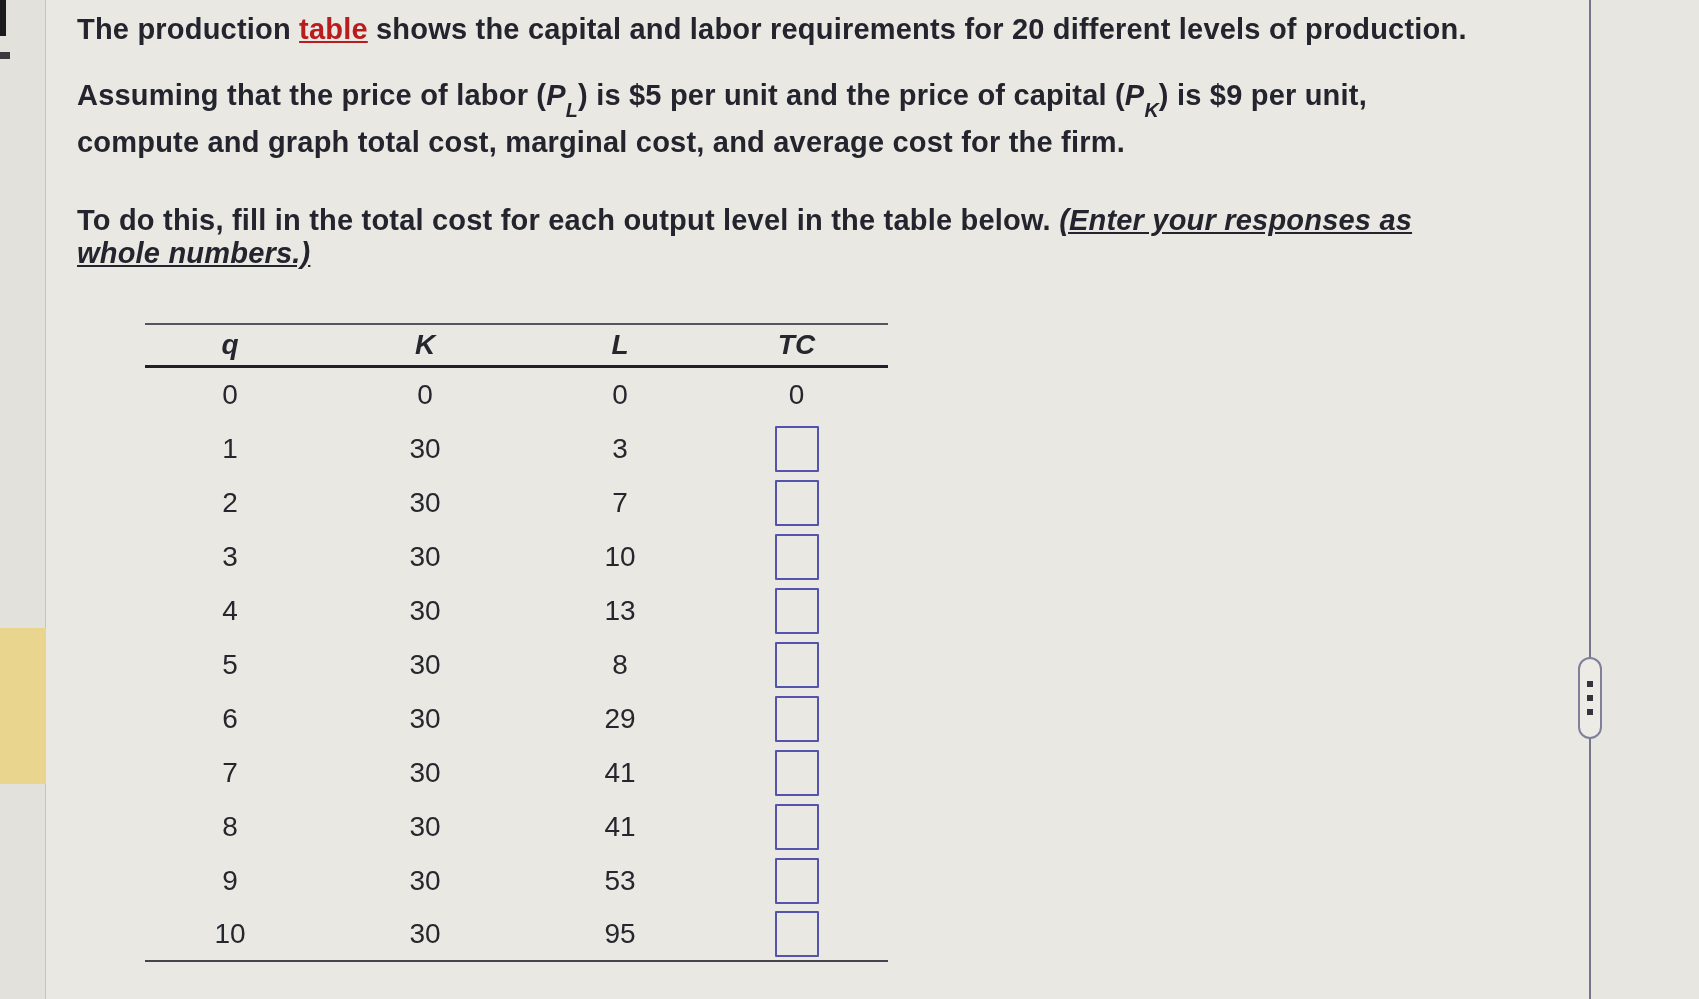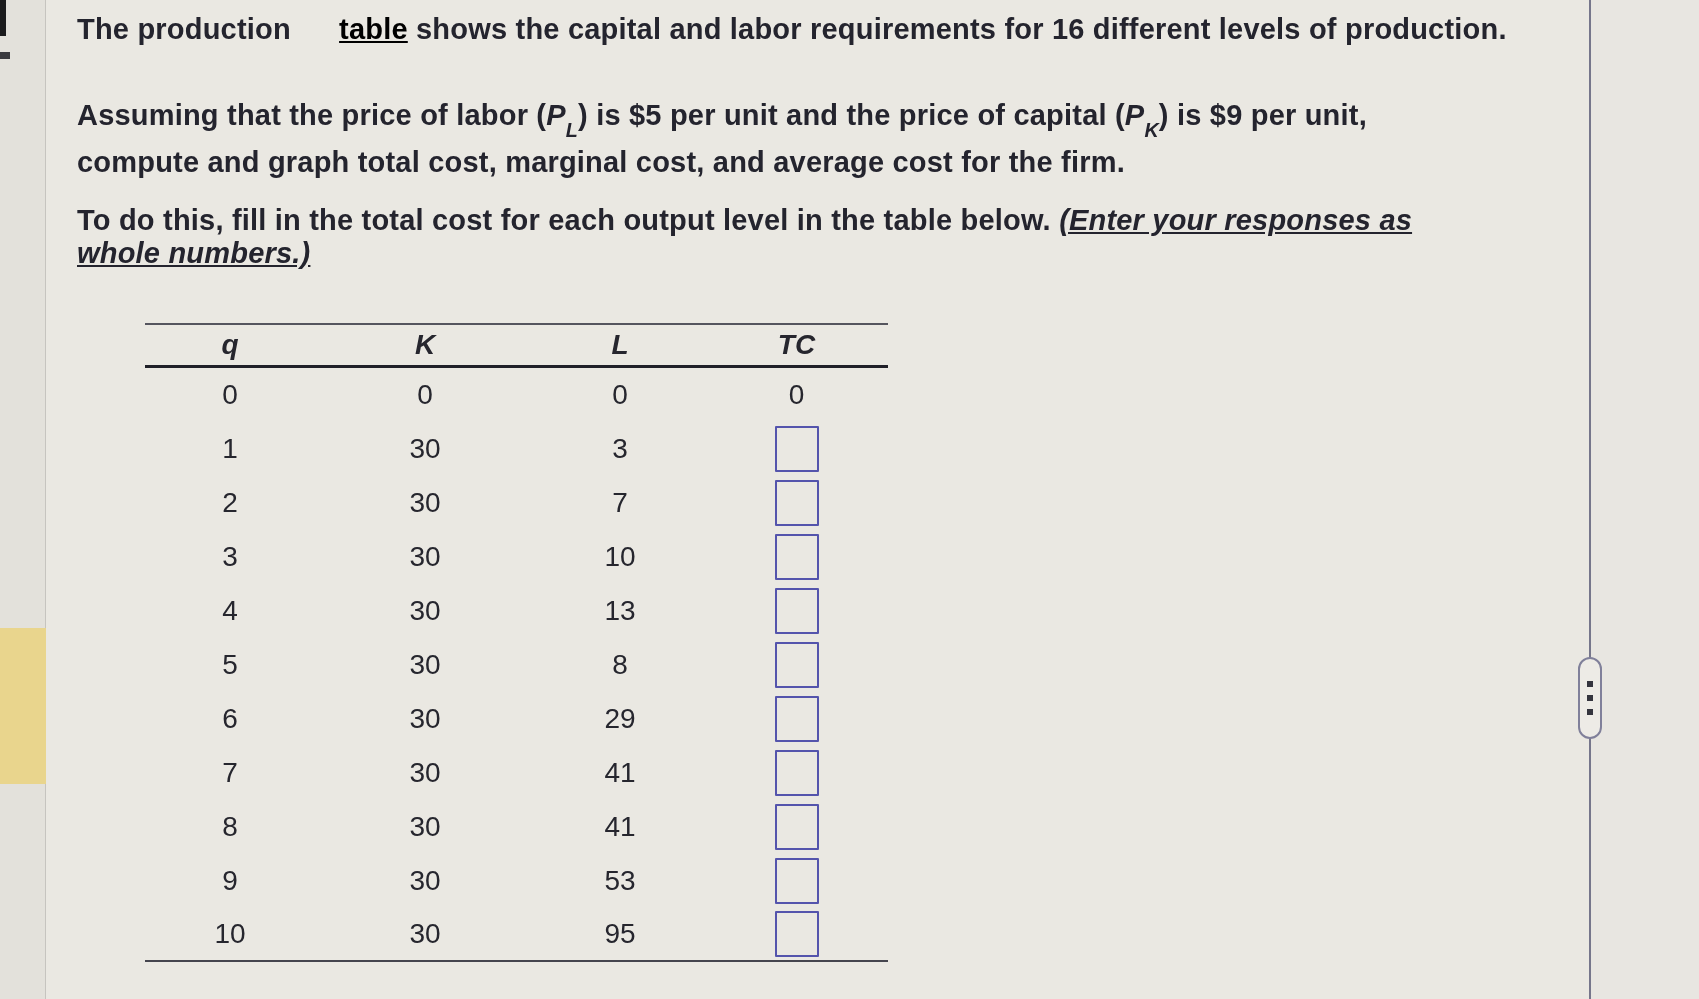--- a/index.html
+++ b/index.html
@@ -29,23 +29,23 @@
     position:absolute; left:1578px; top:657px; width:24px; height:82px;
     border:2px solid #80809a; border-radius:13px; background:#edebe6;
     display:flex; flex-direction:column; align-items:center; justify-content:center; gap:8px;
     cursor:col-resize;
   }
   .drag-pill .dot { width:6px; height:6px; background:#34343e; }
 
   
   .prose { position:absolute; left:77px; font-size:29px; font-weight:600; line-height:34px; letter-spacing:0.2px; }
   #p1 { top:12px; width:1480px; }
-  #p2 { top:92px; width:1480px; line-height:47px; }
+  #p2 { top:72px; width:1480px; line-height:47px; }
   #p3 { top:204px; width:1480px; line-height:33px; }
-  .link { color:#000000; text-decoration:underline; cursor:pointer;margin-left:40px; }
+  .link { color:#b91c1c; text-decoration:underline; cursor:pointer; }
   .var { font-style:italic; }
   sub { font-size:0.68em; line-height:0; position:relative; top:0.25em; }
   .em-italic { font-style:italic;text-decoration:underline; }
 
   
   .q-table { position:absolute; left:145px; top:323px; width:743px; }
   .t-row { display:grid; grid-template-columns:170px 220px 170px 183px; align-items:center; }
   .t-head {
     height:45px; border-top:2px solid #55555e; border-bottom:3px solid #202028;
     font-weight:bold; font-style:italic;
@@ -65,21 +65,21 @@
 
 <div class="screen">
 
   <div class="left-gutter">
     <div class="yellow-strip"></div>
     <div class="corner-sliver"></div>
     <div class="corner-dash"></div>
   </div>
 
   <div class="prose" id="p1">
-    <span>The production </span><span class="link">table</span><span> shows the capital and labor requirements for 16 different levels of production.</span>
+    <span>The production </span><span class="link">table</span><span> shows the capital and labor requirements for 20 different levels of production.</span>
   </div>
 
   <div class="prose" id="p2">
     <span>Assuming that the price of labor (</span><span class="var">P</span><sub class="var">L</sub><span>) is $5 per unit and the price of capital (</span><span class="var">P</span><sub class="var">K</sub><span>) is $9 per unit,</span><br>
     <span>compute and graph total cost, marginal cost, and average cost for the firm.</span>
   </div>
 
   <div class="prose" id="p3">
     <span>To do this, fill in the total cost for each output level in the table below. </span><span class="em-italic">(Enter your responses as</span><br>
     <span class="em-italic">whole numbers.)</span>

